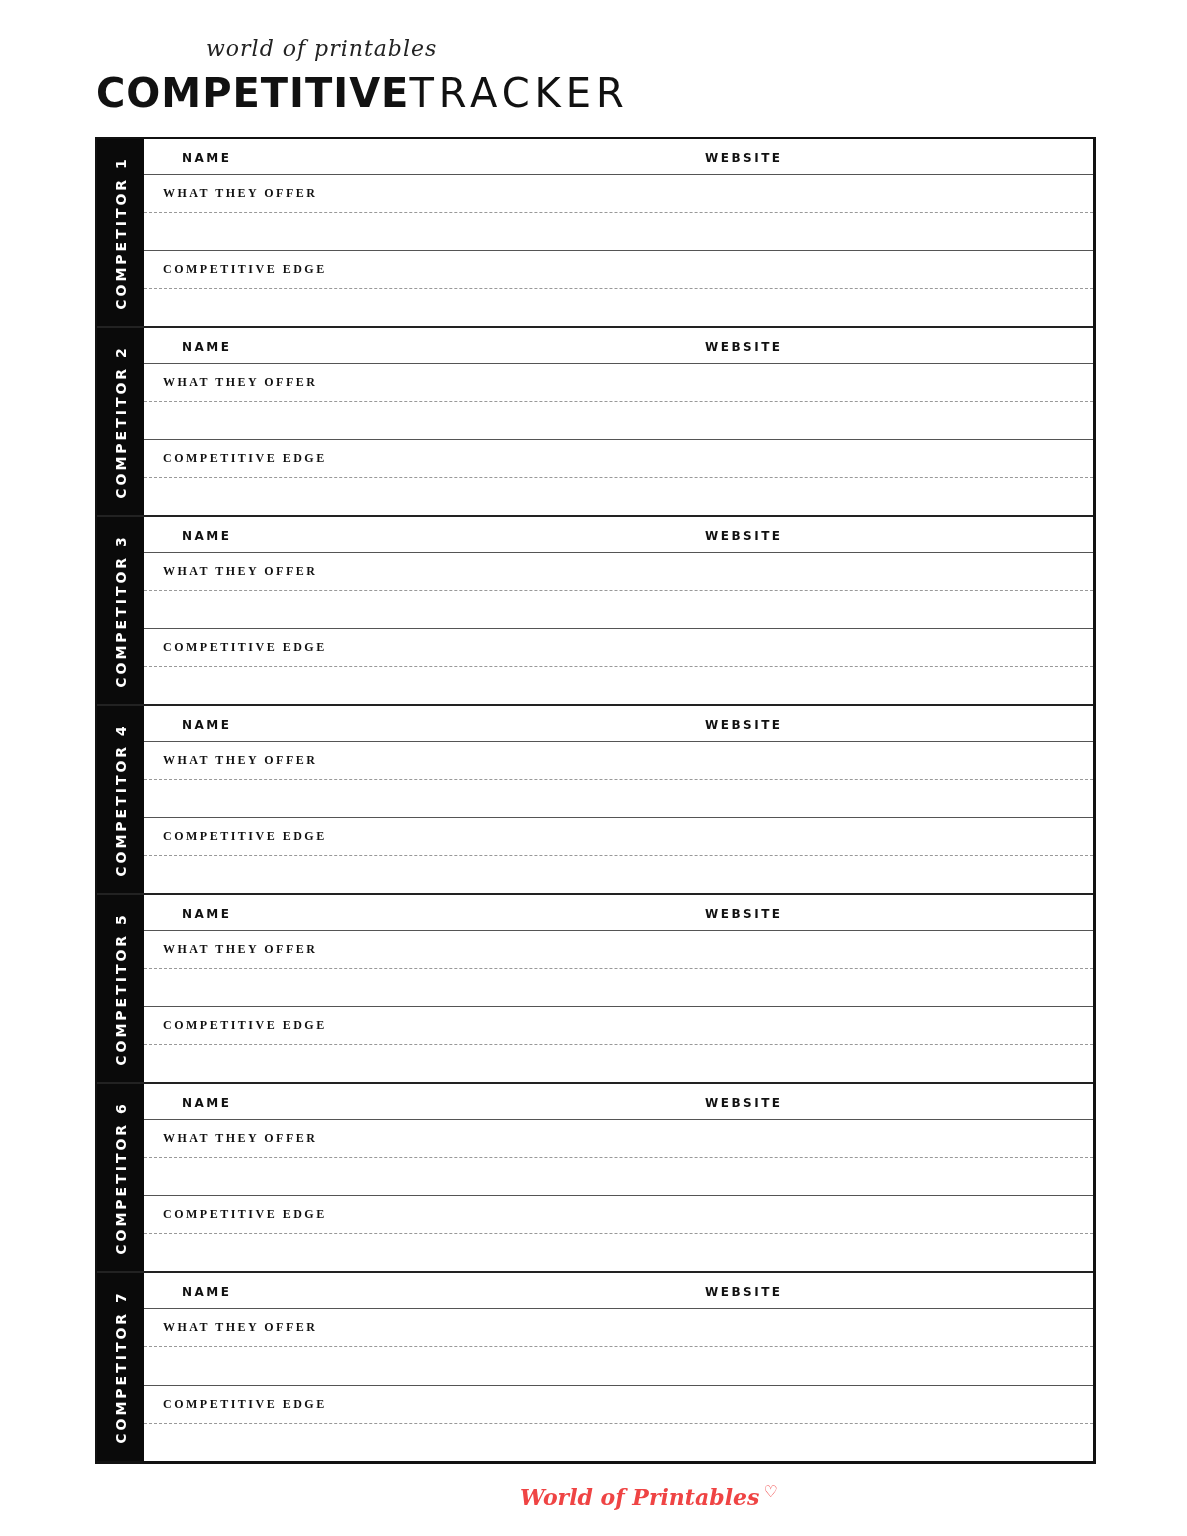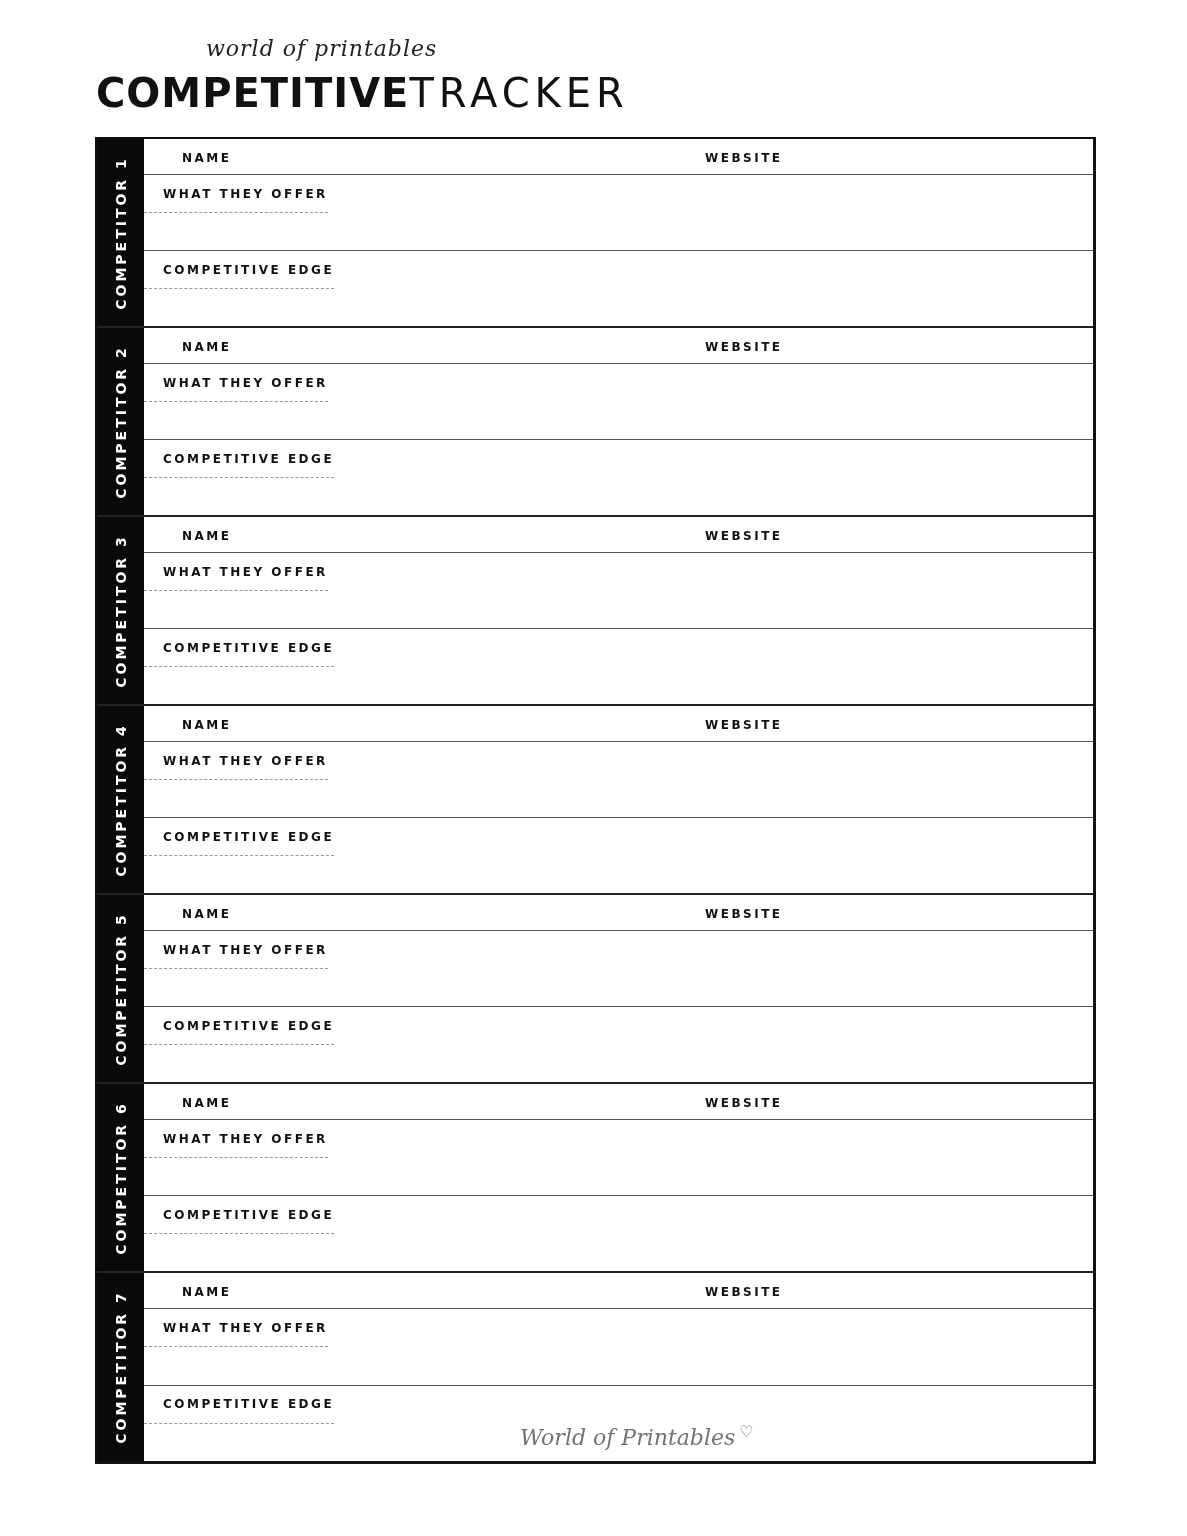--- a/index.html
+++ b/index.html
@@ -12,25 +12,25 @@
   .block { display: flex; height: 189px; border-bottom: 2px solid #222; box-sizing: border-box; }
   .block:last-child { border-bottom: none; height: 188px; }
   .side { width: 47px; background: #0a0a0a; position: relative; flex-shrink: 0; }
   .side span { position: absolute; left: 50%; top: 50%; transform: translate(-50%, -50%) rotate(-90deg); color: #fff; font-weight: bold; font-size: 14px; letter-spacing: 3px; white-space: nowrap; }
   .content { flex: 1; display: flex; flex-direction: column; }
   .row-name { height: 36px; border-bottom: 1.5px solid #555; display: flex; align-items: center; box-sizing: border-box; }
   .lbl { font-weight: bold; font-size: 12px; letter-spacing: 2.5px; color: #111; }
   .row-name .lbl { padding-left: 19px; }
   .name-cell { width: 542px; padding-left: 19px; box-sizing: border-box; }
   .web-cell { flex: 1; }
-  .section { flex: 1; display: flex; box-sizing: border-box; }
+  .section { flex: 1; display: flex; flex-direction: column; box-sizing: border-box; font-family: Liberation Serif, serif; }
   .section.offer { border-bottom: 1.5px solid #555; }
   .section .label-line { height: 38px; border-bottom: 1px dashed #999; display: flex; align-items: center; padding-left: 19px; box-sizing: border-box; }
   .section .blank { flex: 1; }
-  .brand-bottom { position: absolute; left: 520px; top: 1422px; font-family: "DejaVu Serif", serif; font-style: italic; font-weight: normal; font-size: 22px; color: #737373; white-space: nowrap; }
+  .brand-bottom { position: absolute; left: 520px; top: 1482px; font-family: "DejaVu Serif", serif; font-style: italic; font-weight: bold; font-size: 22px; color: #ef4444; white-space: nowrap; }
   .heart { font-style: normal; font-size: 16px; vertical-align: super; margin-left: 4px; }
 </style>
 </head>
 <body>
 
 <div class="brand-top">world of printables</div>
 <div class="title">
   <span class="bold">COMPETITIVE</span><span class="light">TRACKER</span>
 </div>
 

